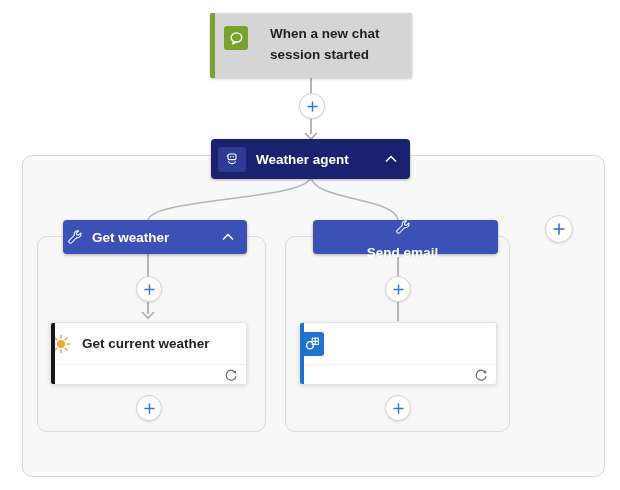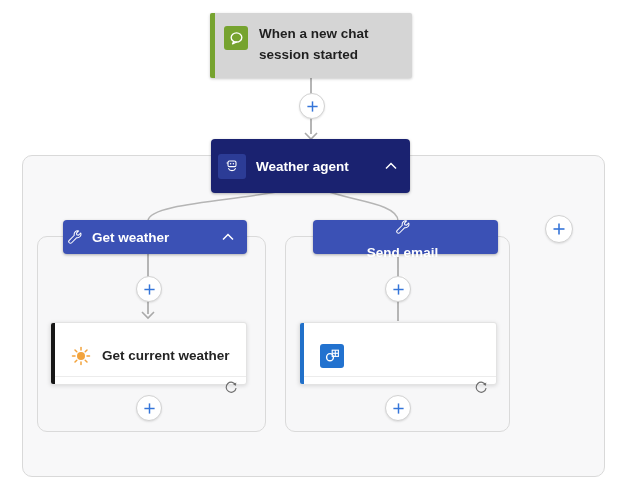--- a/index.html
+++ b/index.html
@@ -22,50 +22,50 @@
   .wires{position:absolute;left:0;top:0;width:620px;height:490px;z-index:2;pointer-events:none;}
   .vline{position:absolute;width:2px;background:#b5b5b5;z-index:2;}
   .arrowhead{position:absolute;z-index:2;}
   
   .trigger-card{
     position:absolute;left:210px;top:13px;width:202px;height:65px;
     background:#d5d5d5;border-radius:2px;box-shadow:0 1px 3px rgba(0,0,0,.22);
     z-index:3;cursor:pointer;
   }
   .trigger-accent{position:absolute;left:0;top:0;bottom:0;width:5px;background:#76a32f;border-radius:2px 0 0 2px;}
-  .trigger-body{display:flex;gap:11px;padding:11px 10px 10px 14px;align-items:flex-start;}
+  .trigger-body{display:flex;gap:22px;padding:11px 10px 10px 14px;align-items:flex-start;}
   .trigger-icon{flex:0 0 auto;width:24px;height:24px;background:#76a32f;border-radius:3px;
     display:flex;align-items:center;justify-content:center;margin-top:2px;}
   .trigger-label{width:125px;font-size:13.5px;font-weight:700;color:#1f1f1f;line-height:1.55;}
   
   .node-header{
     position:absolute;display:flex;align-items:center;gap:10px;
     border-radius:4px;box-shadow:0 1px 3px rgba(0,0,0,.3);z-index:3;cursor:pointer;
     padding:0 10px 0 7px;box-sizing:border-box;color:#fff;
   }
-  .agent-header{left:211px;top:139px;width:199px;height:54px;background:#1a2270;}
+  .agent-header{left:211px;top:139px;width:199px;height:40px;background:#1a2270;}
   .agent-icon{width:28px;height:25px;background:#2c3c96;border-radius:3px;
     display:flex;align-items:center;justify-content:center;flex:0 0 auto;}
   .branch-header{background:#3b51b5;height:34px;padding-left:4px;}
   .branch-header.left{left:63px;top:220px;width:184px;}
   .branch-header.right{left:313px;top:220px;width:185px;flex-direction:column;}
   .node-title{flex:1;font-size:13.5px;font-weight:700;color:#fff;white-space:nowrap;}
   .chevron-btn{flex:0 0 auto;display:flex;align-items:center;justify-content:center;
     width:18px;height:18px;cursor:pointer;}
   
   .action-card{
     position:absolute;height:63px;background:#ffffff;border:1px solid #e3e3e3;border-radius:3px;
     box-shadow:0 1px 4px rgba(0,0,0,.13);z-index:3;box-sizing:border-box;cursor:pointer;
   }
   .action-card.left{left:50px;top:322px;width:197px;}
   .action-card.right{left:299px;top:322px;width:198px;}
   .card-accent{position:absolute;left:0;top:0;bottom:0;width:4px;border-radius:2px 0 0 2px;}
   .accent-weather{background:#161616;}
   .accent-email{background:#2170c9;}
-  .card-main{height:41px;display:flex;align-items:center;gap:11px;padding-left:20px;margin-top:12px;}
+  .card-main{height:41px;display:flex;align-items:center;gap:11px;padding-left:0;}
   .card-title{font-size:13.5px;font-weight:700;color:#242424;white-space:nowrap;}
   .card-footer{height:20px;border-top:1px solid #ececec;display:flex;align-items:center;
     justify-content:flex-end;padding-right:8px;}
   .conn-badge{display:flex;align-items:center;cursor:pointer;}
   
   .plus{
     position:absolute;width:24px;height:24px;border-radius:50%;background:#ffffff;
     border:1px solid #d2d2d2;box-shadow:0 1px 2px rgba(0,0,0,.10);
     display:flex;align-items:center;justify-content:center;cursor:pointer;z-index:4;
   }

